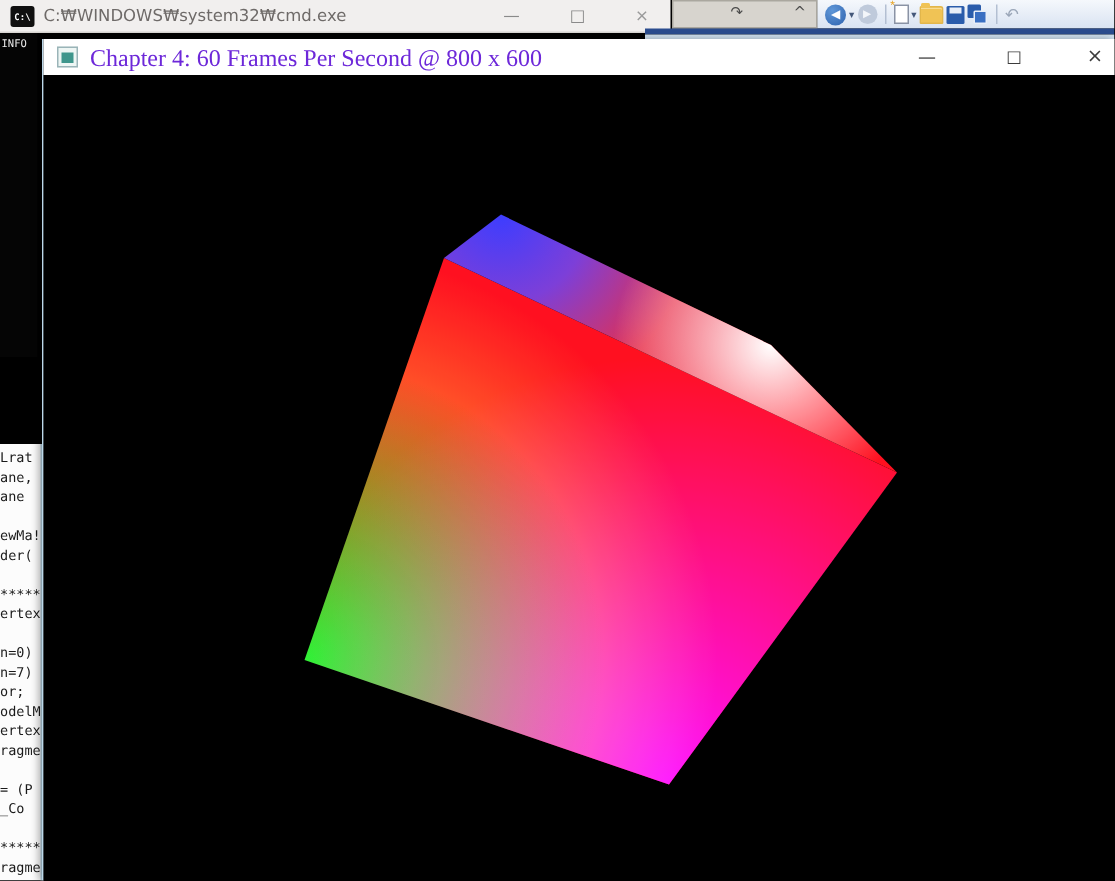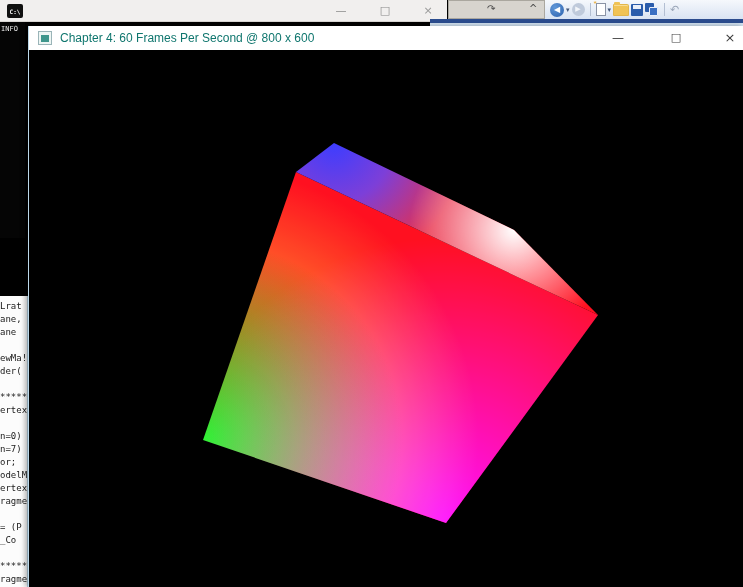--- a/index.html
+++ b/index.html
@@ -79,33 +79,34 @@
     position:absolute;left:28px;top:26px;width:715px;height:561px;background:#000;
     z-index:2;border-left:1px solid #bcd8ea;box-sizing:content-box;
     box-shadow:-3px 0 5px rgba(0,0,0,0.3);
   }
   .main-titlebar{position:relative;height:24px;background:#ffffff;}
   .main-icon{
     position:absolute;left:9px;top:5px;width:14px;height:14px;background:#eef6f4;
     border:1px solid #9ab4b8;box-sizing:border-box;display:flex;align-items:center;justify-content:center;
   }
   .main-icon-inner{width:8px;height:7px;background:#3f968c;}
-  .main-title{position:absolute;left:31px;top:5px;font-size:12px;color:#0f766e;white-space:nowrap;}
+  .main-title{position:absolute;left:31px;top:5px;font-size:16px;color:#6d28d9;white-space:nowrap;font-family:Liberation Serif, serif;}
   .cap-btn{
     position:absolute;top:0;width:34px;height:24px;text-align:center;line-height:24px;
     color:#3c3c3c;font-size:12px;font-family:"DejaVu Sans",sans-serif;
   }
   .cap-min{left:572px;} .cap-max{left:630px;font-size:11px;} .cap-close{left:684px;font-size:13px;}
   .gl-viewport{position:absolute;left:0;top:24px;width:715px;height:537px;}
 </style>
 </head>
 <body>
 
 <div class="cmd-titlebar">
   <div class="cmd-icon">C:\</div>
+  <div class="cmd-title">C:₩WINDOWS₩system32₩cmd.exe</div>
   <div class="cmd-btn cmd-min">—</div>
   <div class="cmd-btn cmd-max">□</div>
   <div class="cmd-btn cmd-close">×</div>
 </div>
 
 <div class="console-strip">
   <div class="console-info">INFO</div>
 </div>
 
 <div class="bg-fragment">

